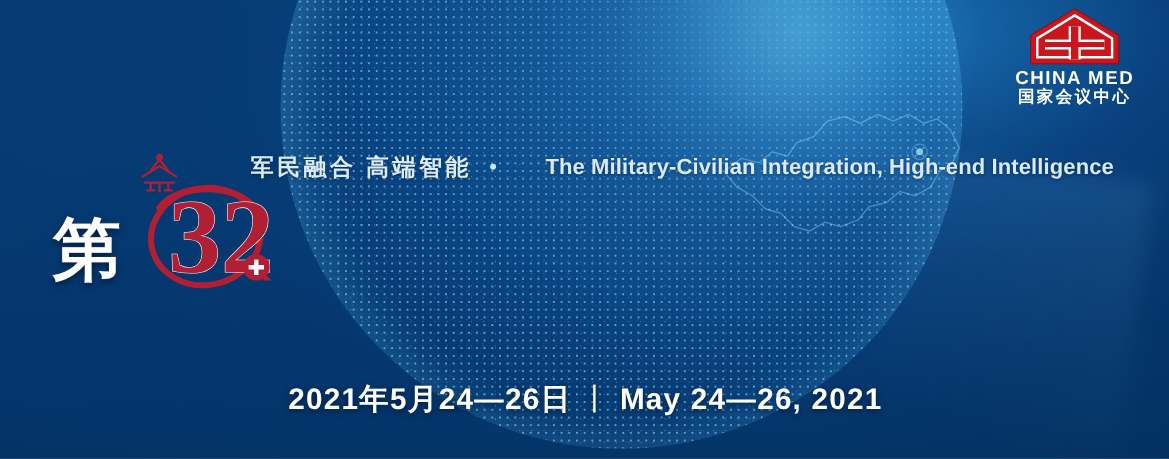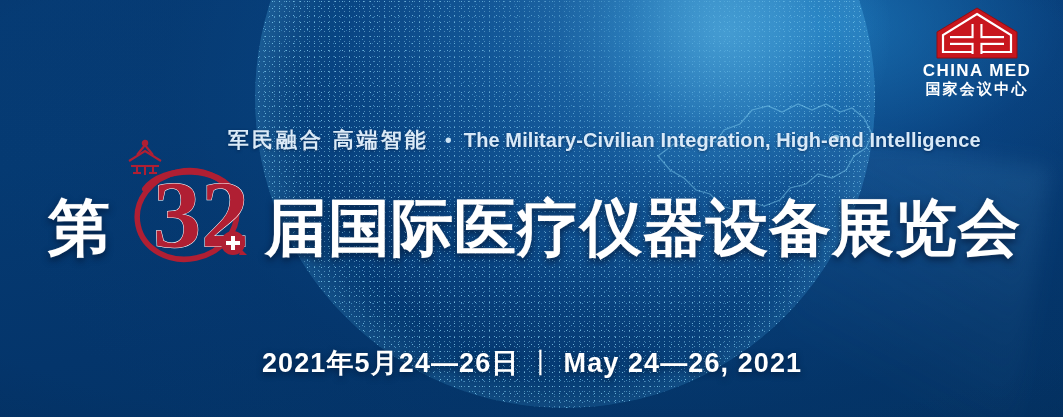--- a/index.html
+++ b/index.html
@@ -77,33 +77,34 @@
   .logo-en{
     color:#ffffff;font-weight:bold;font-size:17px;letter-spacing:1.4px;
     margin-top:2px;line-height:1.05;white-space:nowrap;
   }
   .logo-cn{
     color:#ffffff;font-weight:bold;font-size:15px;letter-spacing:2.2px;
     margin-top:1px;line-height:1.1;white-space:nowrap;
   }
   
   .tagline{
-    position:absolute;left:228px;top:126px;
+    position:absolute;left:228px;top:138px;
     display:flex;align-items:center;white-space:nowrap;justify-content:center;
   }
   .tagline-cn{
     color:#dbeaf7;font-size:21px;font-weight:bold;letter-spacing:3px;
     text-shadow:0 1px 3px rgba(0,20,50,.5);
   }
   .tagline-dot{
     color:#cfe4f5;font-size:20px;margin:0 12px 0 16px;line-height:1;
   }
   .tagline-en{
     color:#d8e9f8;font-size:20px;font-weight:bold;letter-spacing:.1px;
     text-shadow:0 1px 3px rgba(0,20,50,.5);
+    margin-left:32px;
   }
   
   .headline{position:absolute;left:48px;top:155px;display:flex;align-items:flex-end;}
   .hl-di,.hl-tail{
     color:#ffffff;font-size:62px;font-weight:bold;line-height:1;
     letter-spacing:1px;
     text-shadow:0 3px 7px rgba(0,18,44,.75), 0 0 1px rgba(255,255,255,.6);
   }
   .hl-32{
     position:relative;width:148px;height:104px;margin:0 2px 0 4px;flex:none;
@@ -198,21 +199,20 @@
 
         <g>
           <circle cx="118" cy="104" r="12" fill="#b01f33"></circle>
           <rect x="116" y="97" width="4" height="14" fill="#ffffff"></rect>
           <rect x="111" y="102" width="14" height="4" fill="#ffffff"></rect>
           <path d="M126,110 L132,116 L124,116 Z" fill="#b01f33"></path>
         </g>
       </svg>
     </span>
 
-    <span class="hl-tail">届国际医疗仪器设备展览会</span>
   </div>
 
 
 
   <div class="date">
     <span>2021年5月24—26日</span><span class="pipe">丨</span><span>May 24—26, 2021</span>
   </div>
 
 </div>
 

